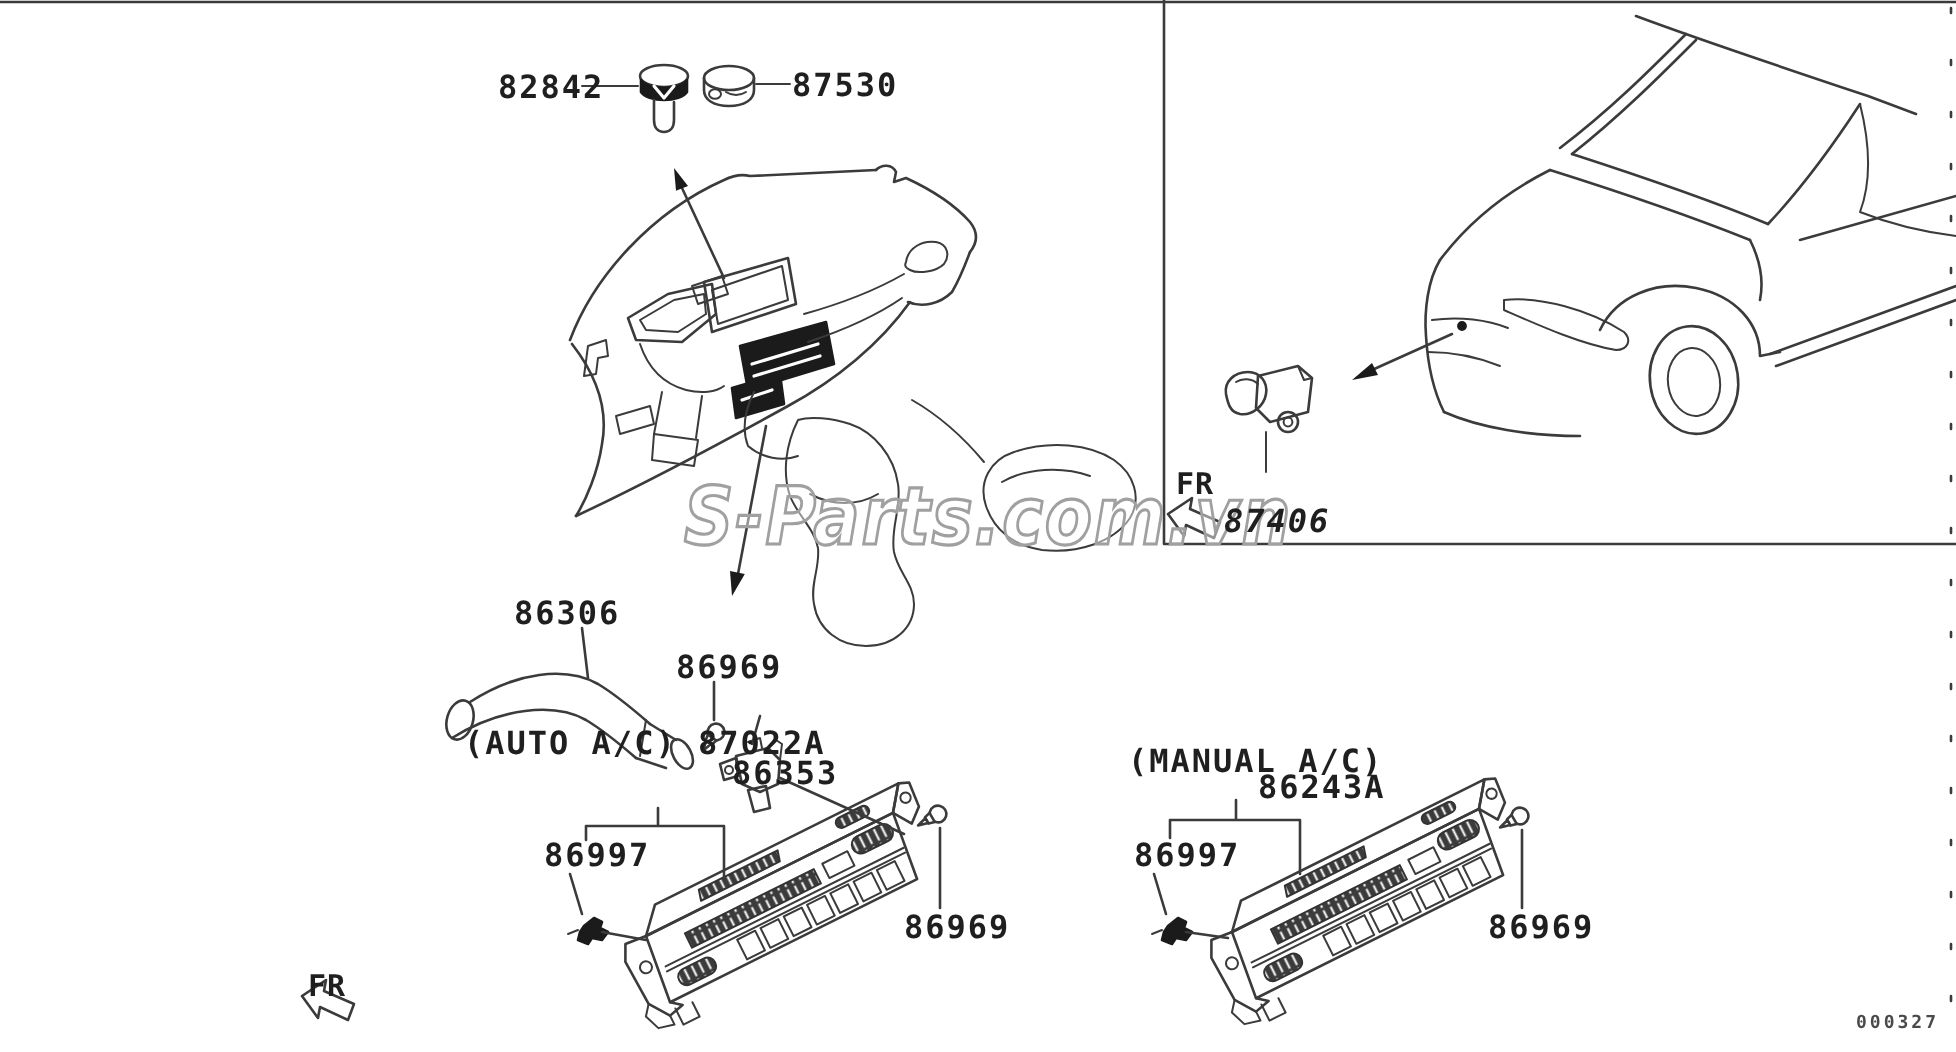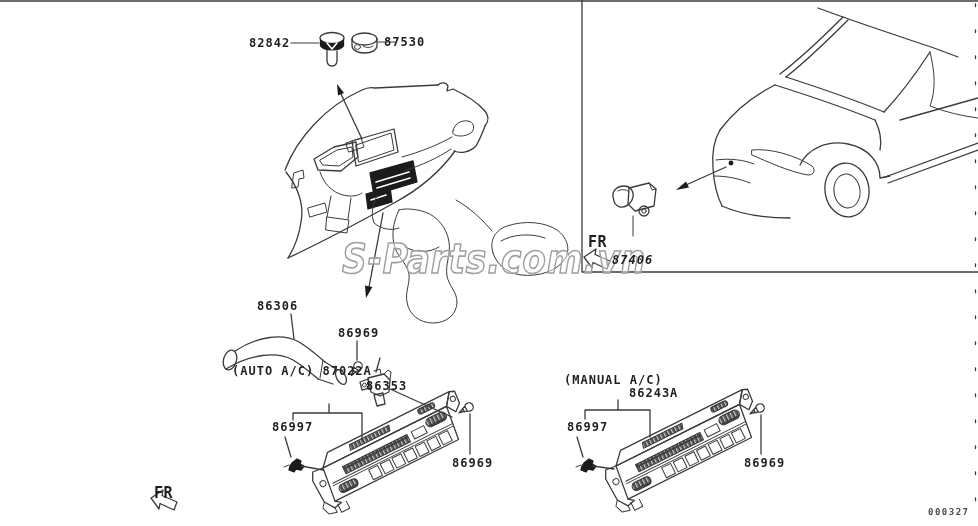--- a/index.html
+++ b/index.html
@@ -9,21 +9,21 @@
   }
   .stage svg{position:absolute;left:0;top:0;z-index:1;}
   svg *{stroke:#3b3b3b;stroke-width:1.3;fill:none;stroke-linecap:round;stroke-linejoin:round;}
   svg .thin{stroke-width:1;}
   svg .dark{fill:#1b1b1b;stroke:#1b1b1b;}
   svg .slit{stroke:#ffffff;stroke-width:1.6;}
   svg .arr{fill:#1b1b1b;stroke:none;}
   svg .whitefill{fill:#ffffff;}
   svg .comb{fill:url(#comb);stroke:#333;stroke-width:1;}
   .lbl{
-    position:absolute;z-index:10;font-weight:bold;font-size:12px;line-height:13px;
+    position:absolute;z-index:10;font-weight:bold;font-size:16px;line-height:13px;
     letter-spacing:1px;color:#1f1f1f;white-space:pre;
   }
   .lbl.small{font-size:15px;letter-spacing:0.5px;}
   .doc-num{
     position:absolute;z-index:10;font-size:9px;font-weight:bold;
     letter-spacing:1.5px;color:#4a4a4a;
   }
   .watermark{
     position:absolute;z-index:5;font-family:"DejaVu Sans", sans-serif;
     font-size:40px;font-style:italic;font-weight:bold;letter-spacing:1px;
@@ -218,21 +218,21 @@
       <path d="M577,437 L583,457 M593,466 L614,469"></path>
       <line x1="761" y1="415" x2="761" y2="454"></line>
     </g>
 
     <use href="#fr-arrow" transform="translate(151,491)"></use>
   </svg>
 
   <div class="watermark" style="left:342px;top:236px;">S-Parts.com.vn</div>
 
   <div class="lbl" style="left:249px;top:37px;">82842</div>
-  <div class="lbl" style="left:384px;top:36px;text-align:right;">87530</div>
+  <div class="lbl" style="left:396px;top:36px;text-align:right;">87530</div>
   <div class="lbl small" style="left:588px;top:236px;">FR</div>
   <div class="lbl" style="left:612px;top:254px;font-style:italic;">87406</div>
   <div class="lbl" style="left:257px;top:300px;">86306</div>
   <div class="lbl" style="left:338px;top:327px;">86969</div>
   <div class="lbl" style="left:366px;top:344px;margin-top:36px;">86353</div>
   <div class="lbl" style="left:232px;top:365px;">(AUTO A/C) 87022A</div>
   <div class="lbl" style="left:272px;top:421px;">86997</div>
   <div class="lbl" style="left:452px;top:457px;">86969</div>
   <div class="lbl" style="left:564px;top:374px;">(MANUAL A/C)</div>
   <div class="lbl" style="left:597px;top:387px;margin-left:32px;">86243A</div>

